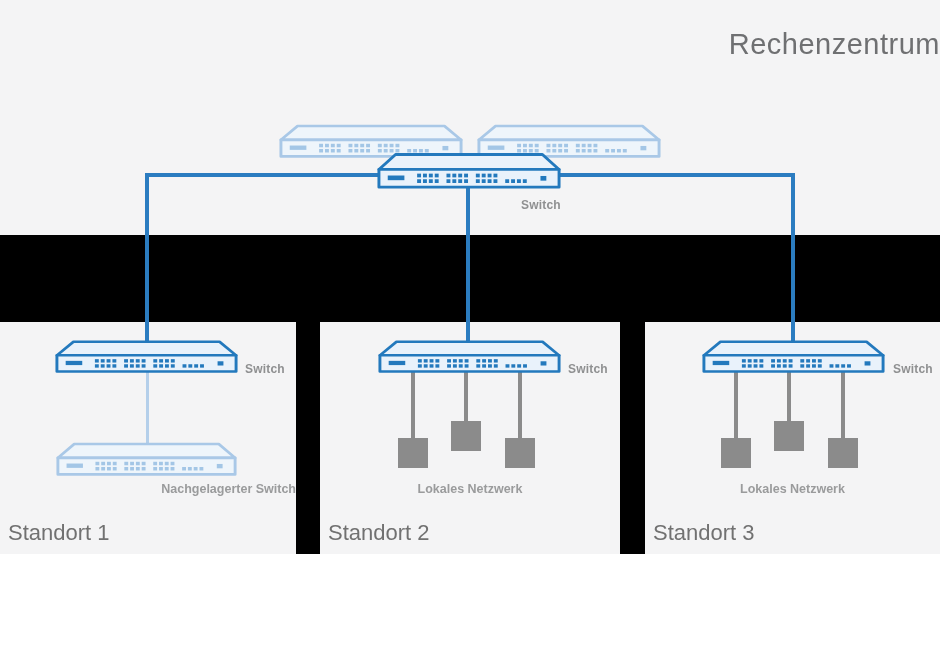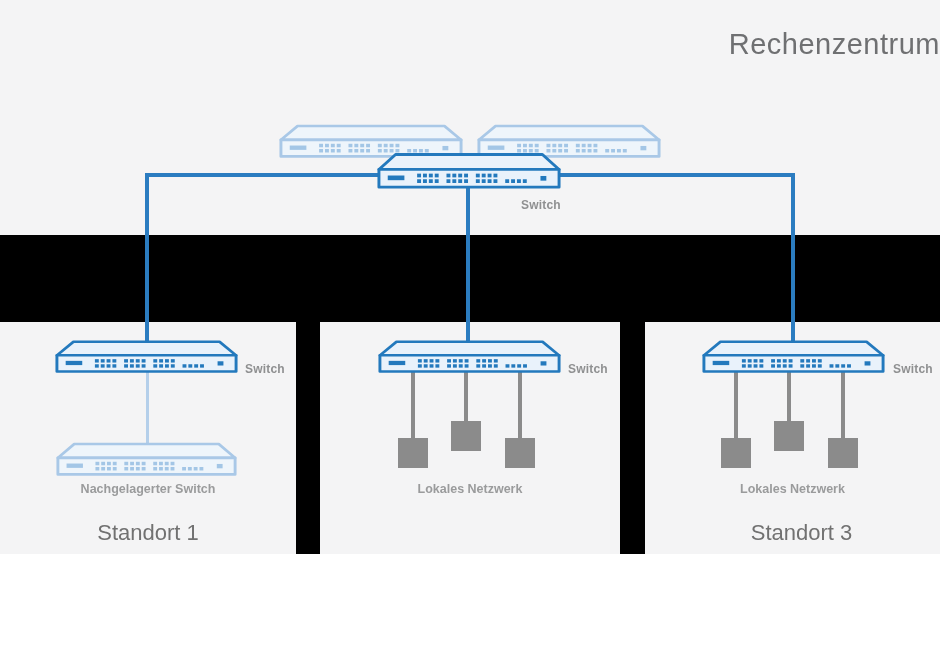--- a/index.html
+++ b/index.html
@@ -31,21 +31,21 @@
     left:0;top:28px;width:940px;text-align:right;
     font-size:29px;font-weight:400;color:#6f7072;letter-spacing:0.5px;
   }
   .lbl-switch{
     font-size:12px;font-weight:700;color:#8f9091;white-space:nowrap;letter-spacing:0.2px;text-align:center;
   }
   .lbl-sub{
     font-size:12.5px;font-weight:700;color:#9a9b9c;text-align:center;white-space:nowrap;
   }
   .lbl-site{
-    font-size:22px;font-weight:400;color:#717171;text-align:center;white-space:nowrap;
+    font-size:22px;font-weight:400;color:#717171;text-align:left;white-space:nowrap;margin-left:8px;
   }
 </style>
 </head>
 <body>
 
 <svg width="0" height="0" style="position:absolute" aria-hidden="true">
   <defs>
     <g id="p8">
       <rect x="0" y="0" width="4" height="4"></rect>
         <rect x="6" y="0" width="4" height="4"></rect>
@@ -116,28 +116,29 @@
     </svg>
   <div class="abs lbl-switch" style="left:521px;top:198px;">Switch</div>
 
   <svg class="sw dark" viewBox="0 0 190 46" preserveAspectRatio="none" style="left:54px;top:335px;width:185px;height:39px;">
       <use href="#switch-body"></use>
     </svg>
   <div class="abs lbl-switch" style="left:245px;top:362px;">Switch</div>
   <svg class="sw faded" viewBox="0 0 190 46" preserveAspectRatio="none" style="left:55px;top:437px;width:183px;height:40px;">
       <use href="#switch-body"></use>
     </svg>
-  <div class="abs lbl-sub" style="left:0;top:482px;width:296px;">Nachgelagerter Switch</div>
+  <div class="abs lbl-sub" style="left:0;top:482px;width:296px;text-align:right;">Nachgelagerter Switch</div>
   <div class="abs lbl-site" style="left:0;top:520px;width:296px;">Standort 1</div>
 
   <svg class="sw dark" viewBox="0 0 190 46" preserveAspectRatio="none" style="left:377px;top:335px;width:185px;height:39px;">
       <use href="#switch-body"></use>
     </svg>
   <div class="abs lbl-switch" style="left:568px;top:362px;">Switch</div>
   <div class="abs lbl-sub" style="left:320px;top:482px;width:300px;">Lokales Netzwerk</div>
+  <div class="abs lbl-site" style="left:320px;top:520px;width:300px;">Standort 2</div>
 
   <svg class="sw dark" viewBox="0 0 190 46" preserveAspectRatio="none" style="left:701px;top:335px;width:185px;height:39px;">
       <use href="#switch-body"></use>
     </svg>
   <div class="abs lbl-switch" style="left:893px;top:362px;">Switch</div>
   <div class="abs lbl-sub" style="left:645px;top:482px;width:295px;">Lokales Netzwerk</div>
   <div class="abs lbl-site" style="left:645px;top:520px;width:313px;">Standort 3</div>
 
 </div>
 

